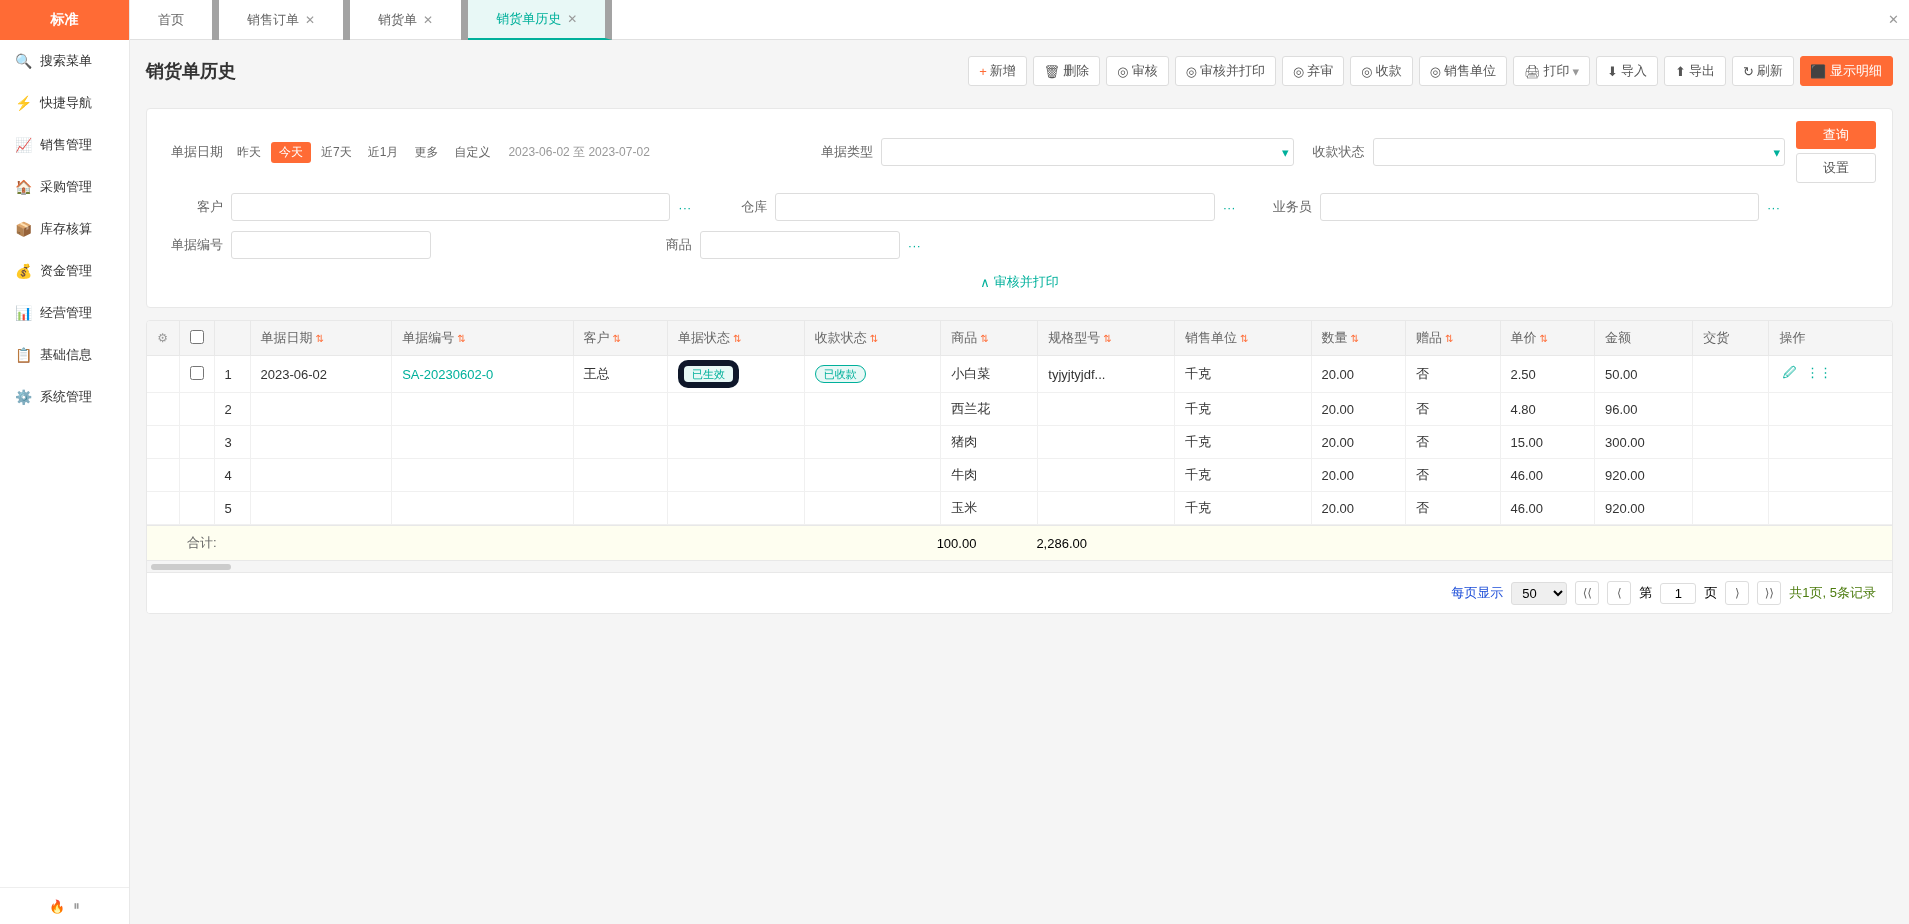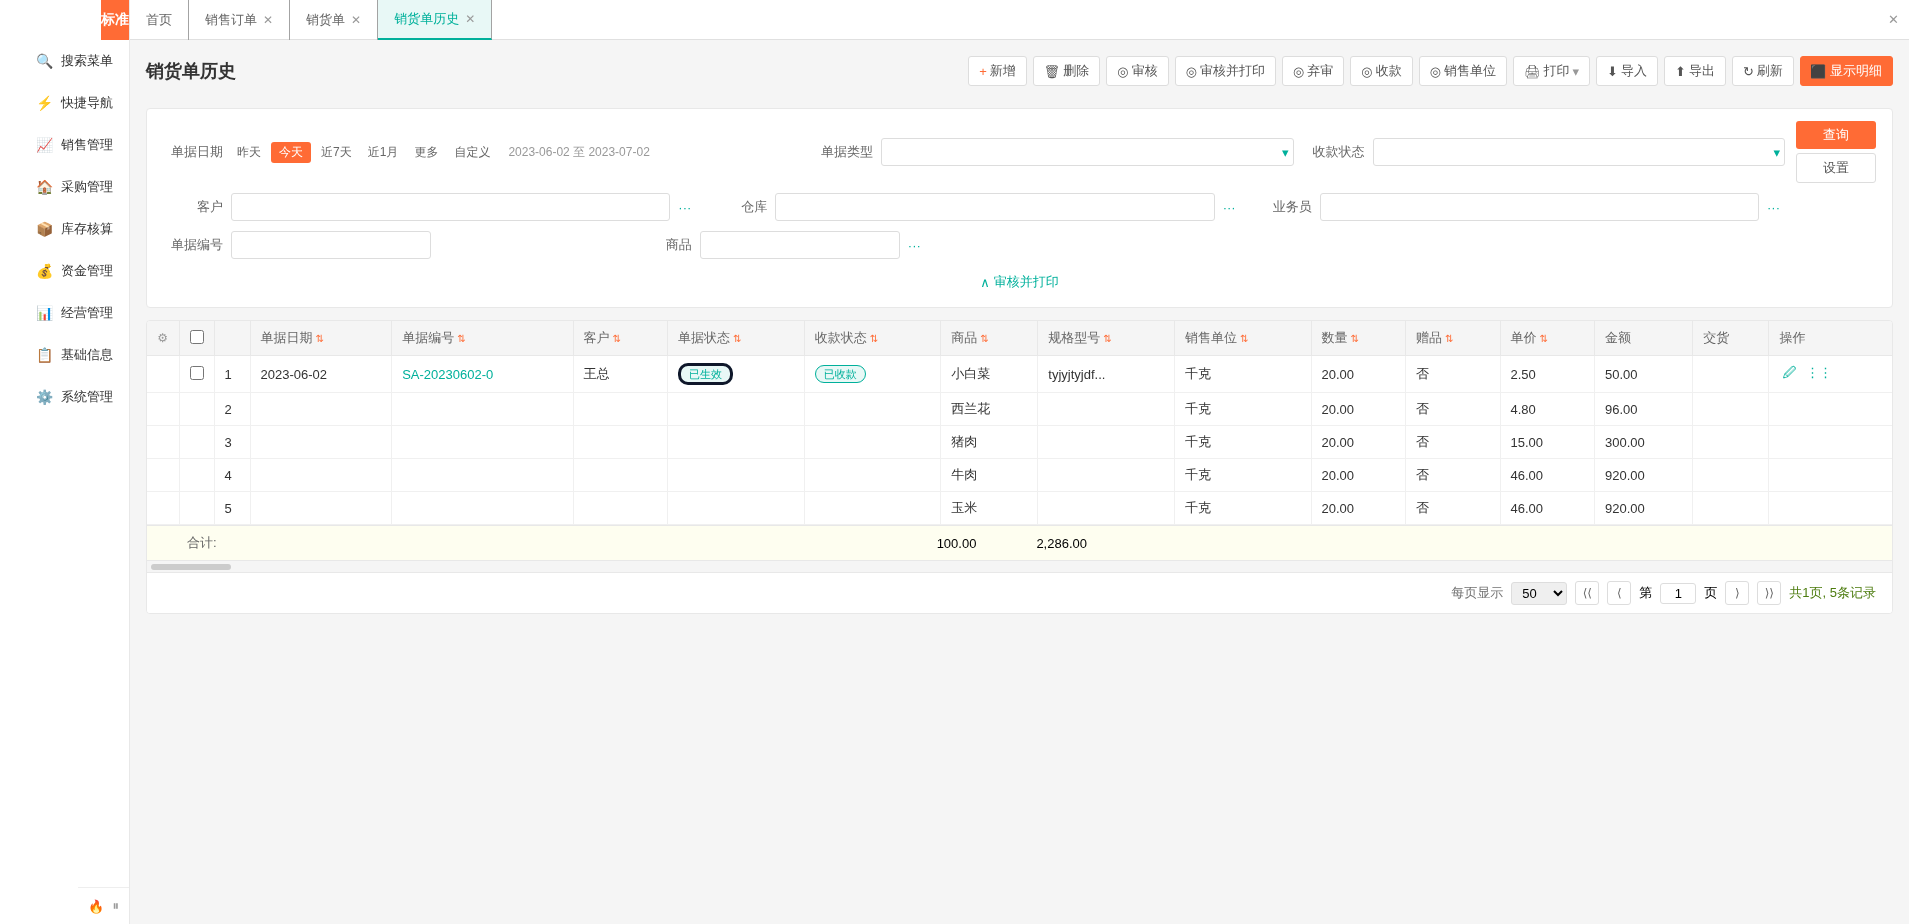--- a/index.html
+++ b/index.html
@@ -1,30 +1,30 @@
 <!DOCTYPE html>
 <html><head>
   <meta charset="utf-8">
   <style>
     * { box-sizing: border-box; margin: 0; padding: 0; font-family: 'Microsoft YaHei', Arial, sans-serif; font-size: 13px; }
     body { display: flex; height: 924px; overflow: hidden; background: #f5f5f5; }
     
     
-    .sidebar { width: 130px; background: #fff; border-right: 1px solid #e8e8e8; display: flex; flex-direction: column; height: 100%; align-items: flex-end; }
+    .sidebar { width: 130px; background: #fff; border-right: 1px solid #e8e8e8; display: flex; flex-direction: column; height: 100%; }
     .sidebar-logo { background: #ff6b35; height: 40px; display: flex; align-items: center; justify-content: center; color: white; font-size: 14px; font-weight: bold; }
     .sidebar-item { display: flex; align-items: center; gap: 8px; padding: 12px 16px; cursor: pointer; color: #333; font-size: 13px; }
     .sidebar-item .icon { width: 16px; height: 16px; display: flex; align-items: center; justify-content: center; font-size: 14px; }
     .sidebar-bottom { margin-top: auto; padding: 10px; display: flex; gap: 8px; align-items: center; justify-content: center; border-top: 1px solid #eee; }
     
     
     .main { flex: 1; display: flex; flex-direction: column; overflow: hidden; }
     
     
     .tab-bar { background: #fff; border-bottom: 1px solid #e0e0e0; display: flex; align-items: center; height: 40px; }
-    .tab { padding: 0 16px; height: 40px; display: flex; align-items: center; gap: 6px; cursor: pointer; color: #666; font-size: 13px; border-right: 1px solid #a3a3a3; }
+    .tab { padding: 0 28px; height: 40px; display: flex; align-items: center; gap: 6px; cursor: pointer; color: #666; font-size: 13px; border-right: 7px solid #a3a3a3; }
     .tab.active { background: #e8f8f6; color: #00b09b; border-bottom: 2px solid #00b09b; }
     .tab-close { font-size: 12px; color: #999; cursor: pointer; }
     .tab-bar-end { margin-left: auto; padding-right: 10px; display: flex; align-items: center; color: #999; cursor: pointer; }
     
     
     .content { flex: 1; overflow-y: auto; padding: 16px; }
     
     
     .page-title { font-size: 18px; font-weight: bold; color: #333; margin-bottom: 12px; }
     
@@ -52,35 +52,35 @@
     .table-container { background: #fff; border: 1px solid #e8e8e8; border-radius: 4px; overflow: hidden; }
     table { width: 100%; border-collapse: collapse; }
     thead tr { background: #f5f5f5; }
     th { padding: 8px 10px; text-align: left; font-weight: normal; color: #666; border-bottom: 1px solid #e8e8e8; border-right: 1px solid #e8e8e8; font-size: 12px; white-space: nowrap; }
     th:last-child { border-right: none; }
     td { padding: 7px 10px; border-bottom: 1px solid #f0f0f0; border-right: 1px solid #f0f0f0; color: #333; font-size: 13px; white-space: nowrap; }
     td:last-child { border-right: none; }
     .th-sort { display: flex; align-items: center; gap: 3px; cursor: pointer; }
     .sort-icon { color: #ff6b35; font-size: 10px; }
     .badge { padding: 2px 8px; border-radius: 10px; font-size: 11px; }
-    .badge-active { background: #e8f8f6; color: #00b09b; border: 3px solid #0f172a; }
+    .badge-active { background: #e8f8f6; color: #00b09b; border: 6px solid #0f172a; }
     .badge-paid { background: #e8f8f6; color: #00b09b; border: 1px solid #00b09b; }
     .action-btn { color: #00b09b; cursor: pointer; font-size: 13px; padding: 0 3px; }
     
     
     .table-settings { width: 32px; text-align: center; color: #999; cursor: pointer; }
     
     
     .table-footer { background: #fefef0; border-top: 1px solid #e8e8e8; padding: 8px 16px; display: flex; align-items: center; }
     .footer-label { color: #666; font-size: 13px; margin-right: 20px; margin-left: 24px; }
     .footer-data { display: flex; gap: 60px; flex: 1; }
     
     
     .pagination-bar { border-top: 1px solid #e8e8e8; padding: 8px 16px; display: flex; align-items: center; justify-content: flex-end; gap: 8px; background: #fff; }
-    .page-size-label { color: #737373; }
+    .page-size-label { color: #1d4ed8; }
     .page-size-select { border: 1px solid #ddd; border-radius: 3px; padding: 2px 6px; }
     .page-btn { width: 24px; height: 24px; border: 1px solid #ddd; border-radius: 3px; background: #fff; cursor: pointer; display: flex; align-items: center; justify-content: center; color: #666; font-size: 12px; }
     .page-btn:disabled { color: #ccc; cursor: not-allowed; }
     .page-input { width: 36px; border: 1px solid #ddd; border-radius: 3px; padding: 2px 4px; text-align: center; }
     .page-info { color: #4d7c0f; }
     .scrollbar-area { height: 12px; background: #f5f5f5; border-top: 1px solid #e8e8e8; display: flex; align-items: center; padding: 0 4px; }
     .scrollbar-thumb { width: 80px; height: 6px; background: #ccc; border-radius: 3px; cursor: pointer; }
     
     
     .cb { width: 14px; height: 14px; border: 1px solid #ccc; border-radius: 2px; cursor: pointer; }

